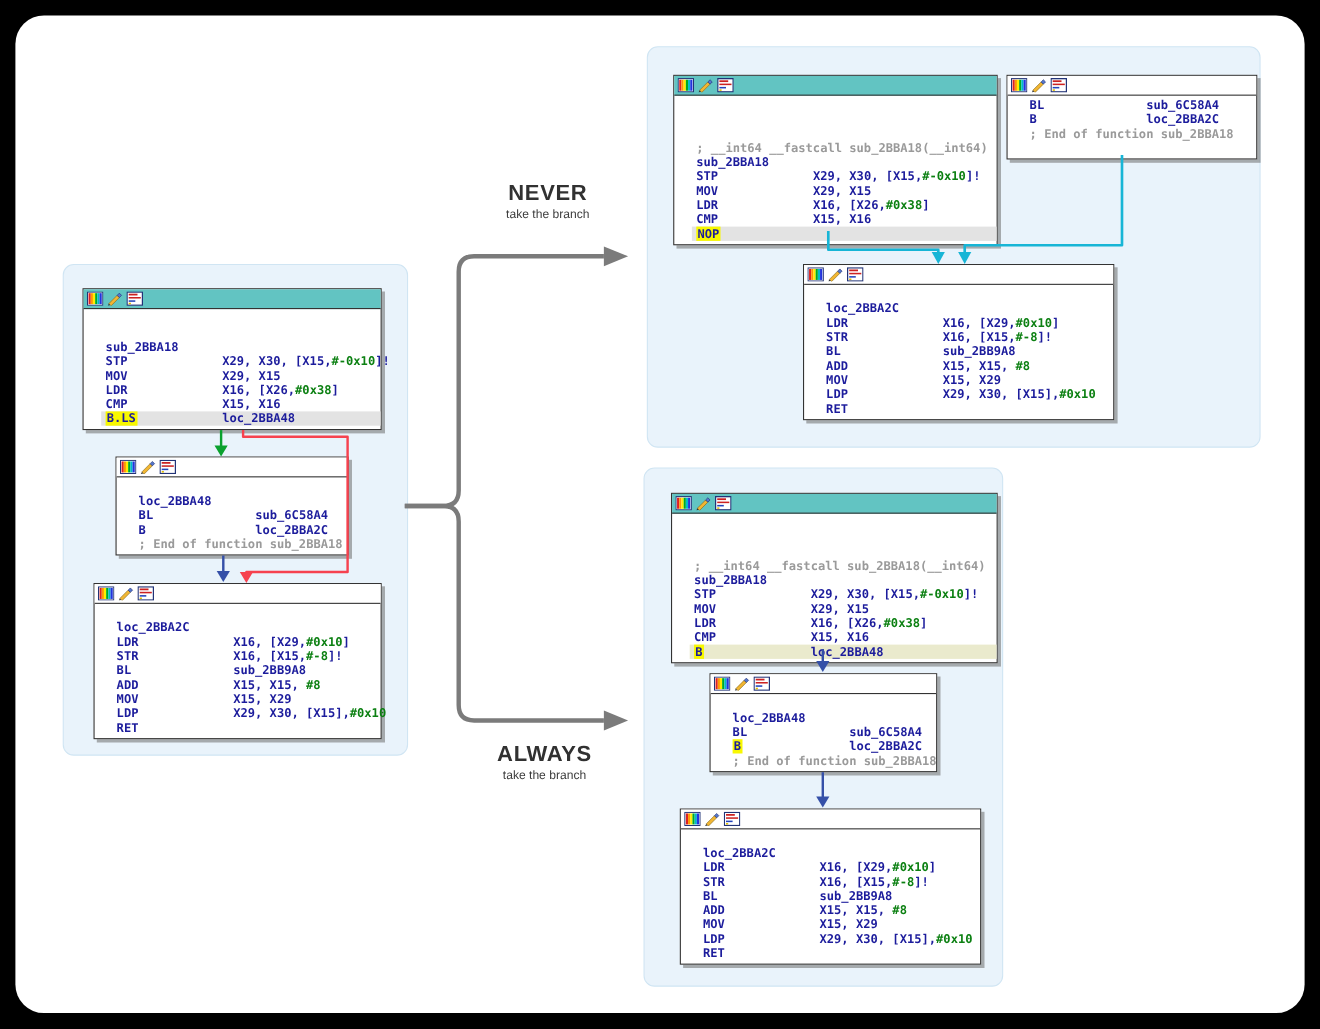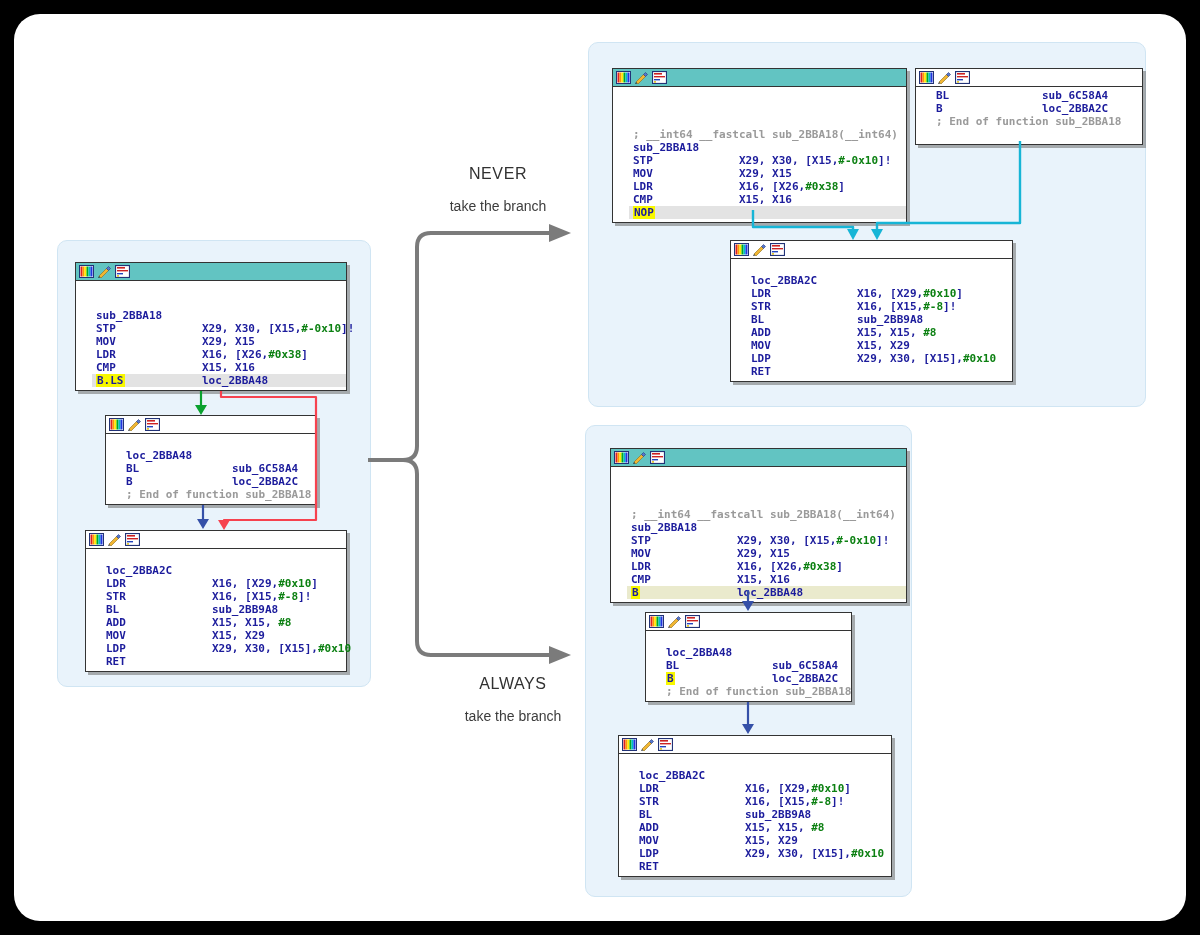--- a/index.html
+++ b/index.html
@@ -14,38 +14,38 @@
   .nbody{padding:2px 0 3px 16px;}
   .line{height:13px;line-height:13px;font:700 11px "DejaVu Sans Mono",monospace;white-space:pre;padding:0 4px;}
   .line .m{display:inline-block;width:106px;color:var(--code-blue);}
   .line .b,.line .l{color:var(--code-blue);}
   .line .g{color:var(--code-green);}
   .line .c{color:var(--comment-gray);}
   .yl{background:var(--hl-yellow);padding:0 1px;}
   .row-gray{background:var(--row-gray);}
   .row-khaki{background:var(--row-khaki);}
   .flow-label{position:absolute;width:170px;text-align:center;z-index:15;font-family:"Liberation Sans",sans-serif;}
-  .flow-label .t1{font-weight:400;font-size:16px;color:#313131;letter-spacing:.6px;}
-  .flow-label .t2{font-size:14px;color:#3c3c3c;margin-top:15px;}
+  .flow-label .t1{font-weight:700;font-size:20px;color:#313131;letter-spacing:.6px;}
+  .flow-label .t2{font-size:11px;color:#3c3c3c;margin-top:1px;}
   svg.edges{position:absolute;inset:0;z-index:30;pointer-events:none;}
   svg.edges path{fill:none;stroke-linejoin:round;}
 </style>
 </head>
 <body>
 
 <div class="sheet"></div>
 
 <div class="canvas" id="canvas">
 
   <div class="flow-label" style="left:413px;top:165px;">
     <div class="t1">NEVER</div>
     <div class="t2">take the branch</div>
   </div>
 
-  <div class="flow-label" style="left:428px;top:675px;">
+  <div class="flow-label" style="left:410px;top:675px;">
     <div class="t1">ALWAYS</div>
     <div class="t2">take the branch</div>
   </div>
 
   <svg class="edges" width="1200" height="935" viewBox="0 0 1200 935">
 
     <path d="M368,460 H403 Q417,460 417,446 V247 Q417,233 431,233 H549" style="stroke:var(--edge-gray);stroke-width:4;"></path>
     <polygon points="549,224 571,233 549,242" style="fill:var(--edge-gray);"></polygon>
     <path d="M368,460 H403 Q417,460 417,474 V641 Q417,655 431,655 H549" style="stroke:var(--edge-gray);stroke-width:4;"></path>
     <polygon points="549,646 571,655 549,664" style="fill:var(--edge-gray);"></polygon>

